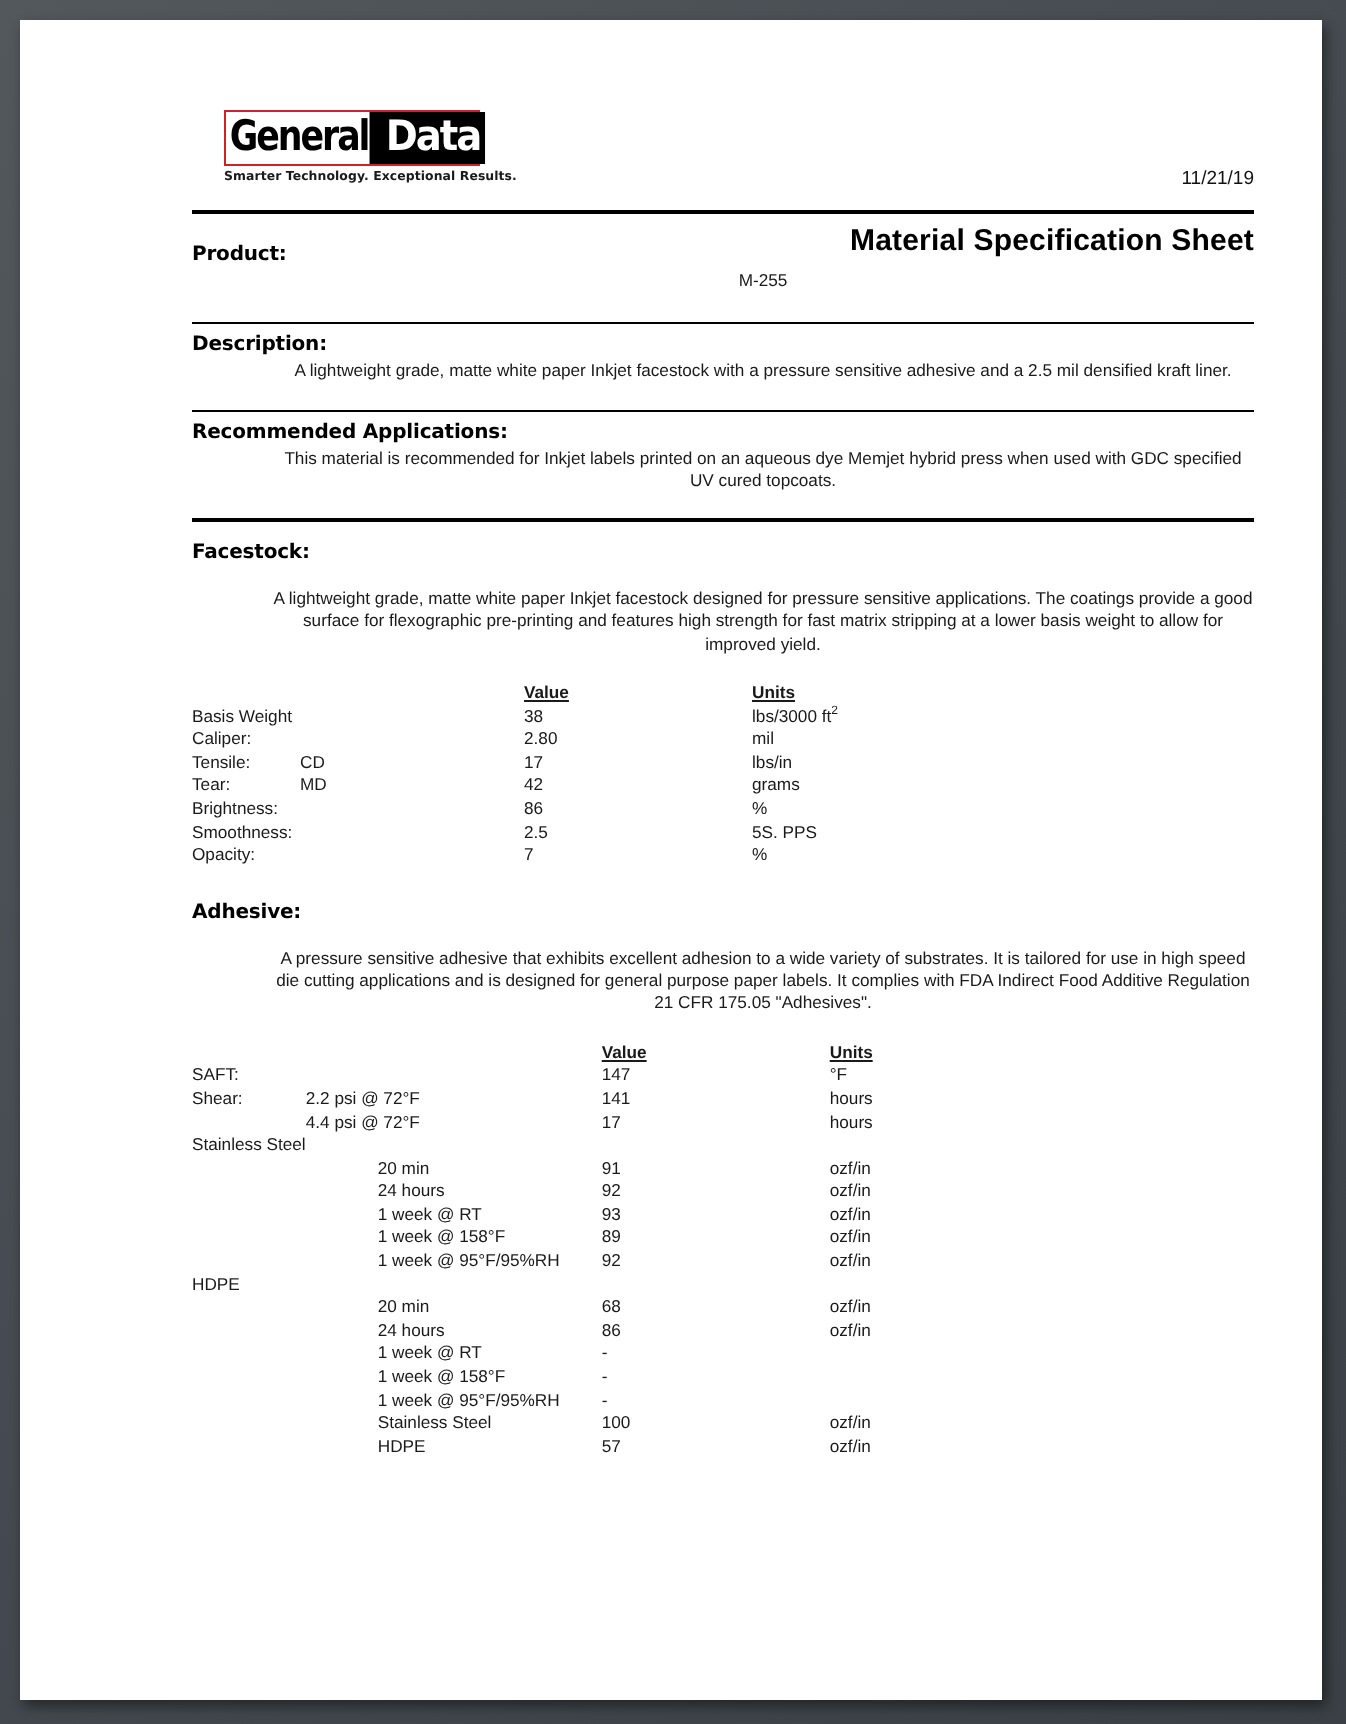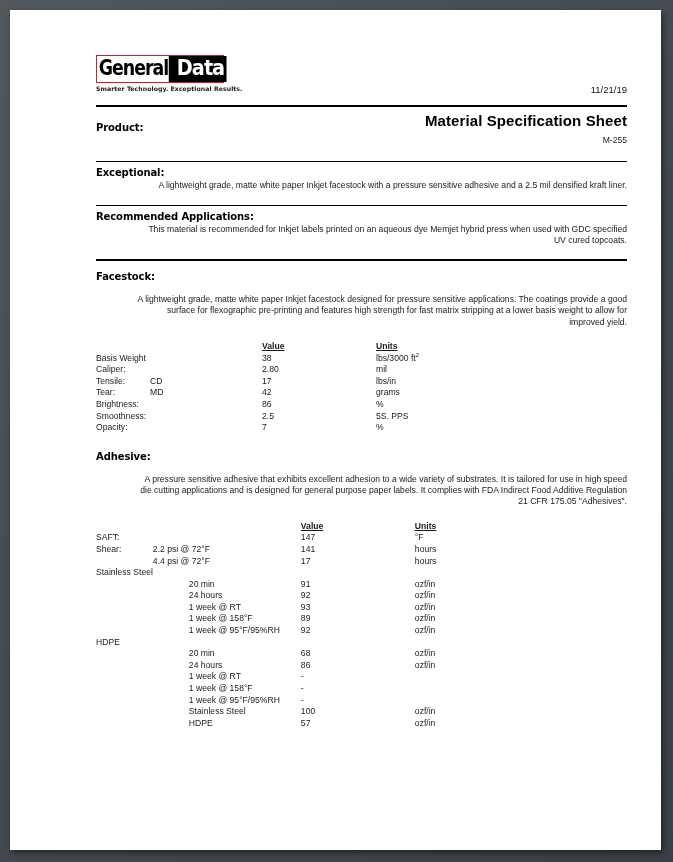--- a/index.html
+++ b/index.html
@@ -37,21 +37,21 @@
     width: 545px;
   }
 
   
   .header {
     position: relative;
     height: 92px;
   }
   .logo-wrap {
     position: absolute;
-    left: 12px;
+    left: 28px;
     top: 45px;
     width: 132px;
   }
   .logo-box {
     border: 1.5px solid #cf2127;
     background: #000;
     display: flex;
     align-items: stretch;
     height: 28px;
     width: 128px;
@@ -130,21 +130,21 @@
     font-weight: bold;
     color: #000;
     letter-spacing: -0.1px;
   }
   .para {
     font-size: 8.6px;
     color: #1a1a1a;
     line-height: 11.3px;
     margin-top: 2px;
     max-width: 500px;
-    text-align: right;
+    text-align: center;
     margin-left: 40px;
   }
   .rule-thin {
     margin-left: 12px;
     margin-right: 2px;
     height: 1px;
     background: #000;
   }
   .rule-thick {
     margin-left: 12px;
@@ -198,21 +198,21 @@
         <div class="doc-title">Material Specification Sheet</div>
       </div>
 
       <div class="section" style="margin-top:20px;">
         <div class="sec-head">Product:</div>
         <div class="para">M-255</div>
       </div>
 
       <div class="rule-thin" style="margin-top:15px;"></div>
       <div class="section" style="margin-top:5px;">
-        <div class="sec-head">Exceptional:</div>
+        <div class="sec-head">Description:</div>
         <div class="para">A lightweight grade, matte white paper Inkjet facestock with a pressure sensitive adhesive and a 2.5 mil densified kraft liner.</div>
       </div>
 
       <div class="rule-thin" style="margin-top:13px;"></div>
       <div class="section" style="margin-top:5px;">
         <div class="sec-head">Recommended Applications:</div>
         <div class="para">This material is recommended for Inkjet labels printed on an aqueous dye Memjet hybrid press when used with GDC specified UV cured topcoats.</div>
       </div>
 
       <div class="rule-thick" style="margin-top:13px;"></div>

